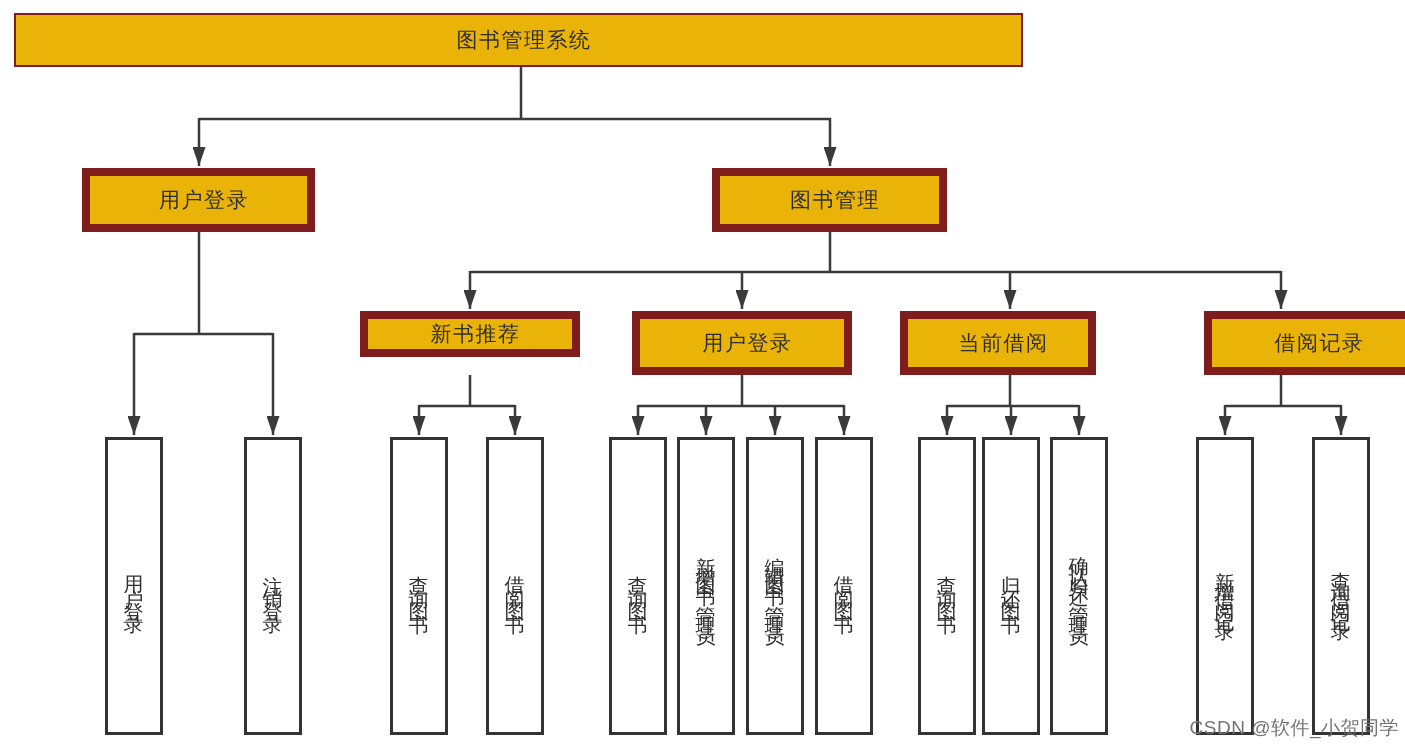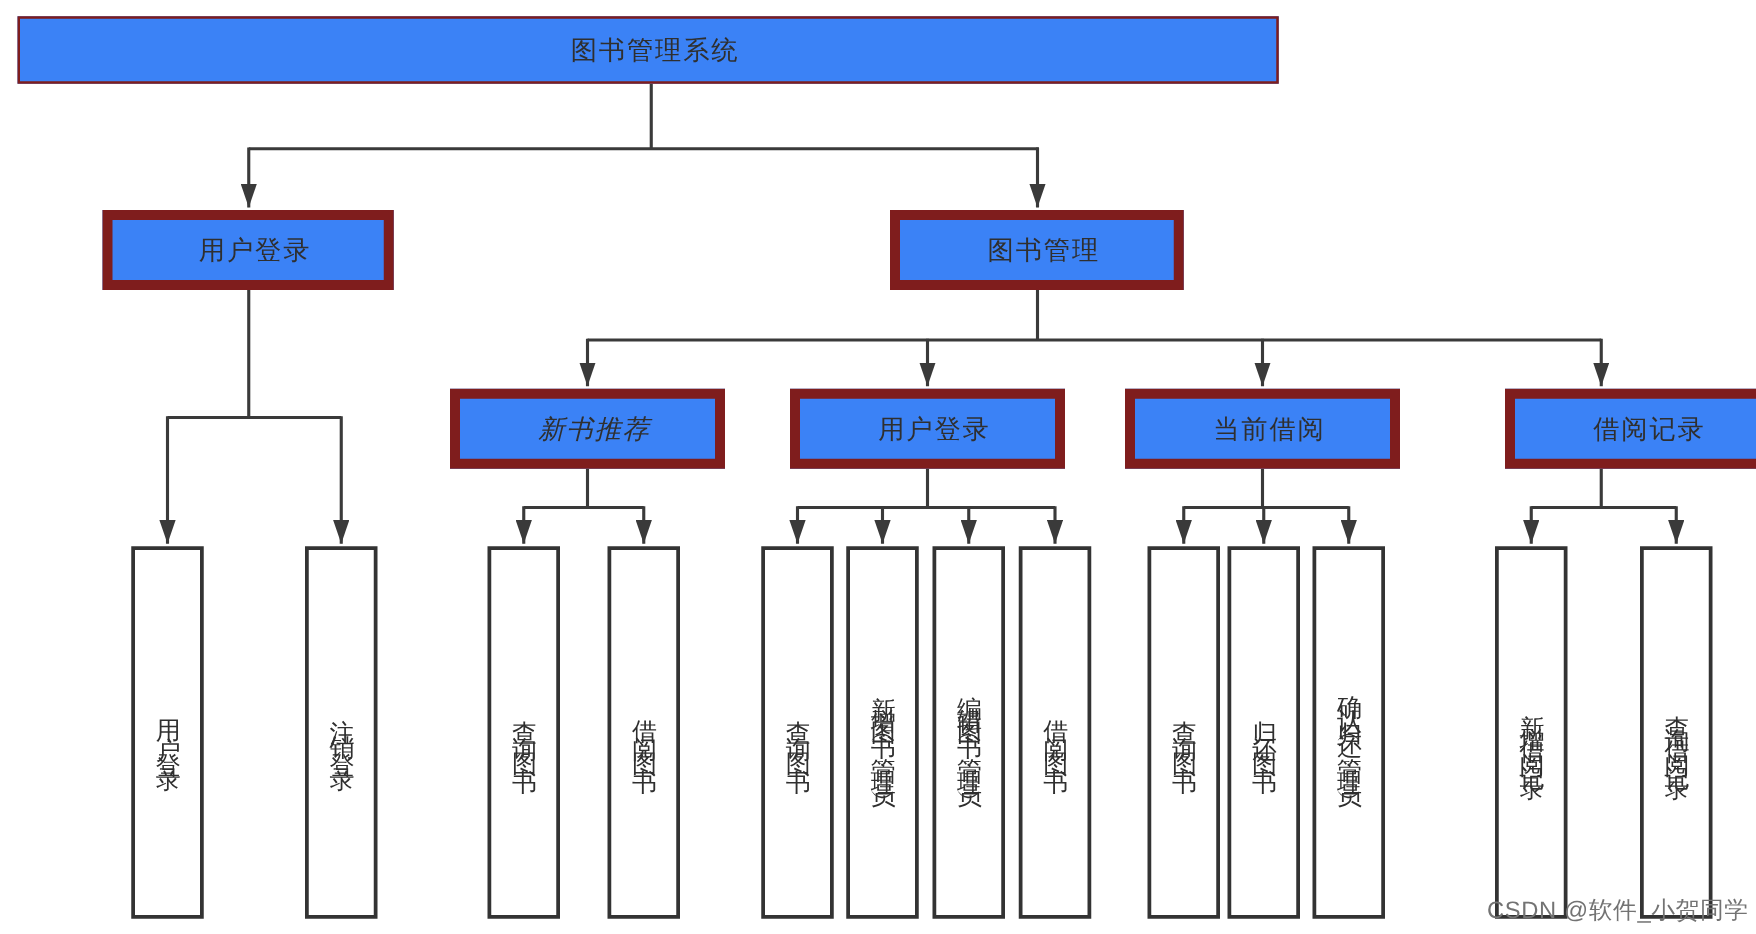--- a/index.html
+++ b/index.html
@@ -17,21 +17,21 @@
   }
   .wires {
     position: absolute;
     left: 0;
     top: 0;
     width: 1405px;
     height: 747px;
   }
   .hbox {
     position: absolute;
-    background: #3b82f6;
+    background: #eab308;
     border: 8px solid #7f1d1d;
     display: flex;
     align-items: center;
     justify-content: center;
     box-sizing: border-box;
     z-index: 2;
     padding-left: 11px;
   }
   .hbox span {
     font-size: 21px;
@@ -133,27 +133,27 @@
     <span>图书管理系统</span>
   </div>
 
   <div class="hbox" style="left:82px; top:168px; width:233px; height:64px;">
     <span>用户登录</span>
   </div>
   <div class="hbox" style="left:712px; top:168px; width:235px; height:64px;">
     <span>图书管理</span>
   </div>
 
-  <div class="hbox" style="left:360px; top:311px; width:220px; height:64px;font-style:italic;">
+  <div class="hbox" style="left:360px; top:311px; width:220px; height:46px;">
     <span>新书推荐</span>
   </div>
   <div class="hbox" style="left:632px; top:311px; width:220px; height:64px;">
     <span>用户登录</span>
   </div>
-  <div class="hbox" style="left:900px; top:311px; width:220px; height:64px;">
+  <div class="hbox" style="left:900px; top:311px; width:196px; height:64px;">
     <span>当前借阅</span>
   </div>
   <div class="hbox" style="left:1171px; top:311px; width:220px; height:64px;margin-left:33px;">
     <span>借阅记录</span>
   </div>
 
   <div class="vbox" style="left:105px; top:437px; width:58px; height:298px;">
     <span class="vtext short">用户登录</span>
   </div>
   <div class="vbox" style="left:244px; top:437px; width:58px; height:298px;">

